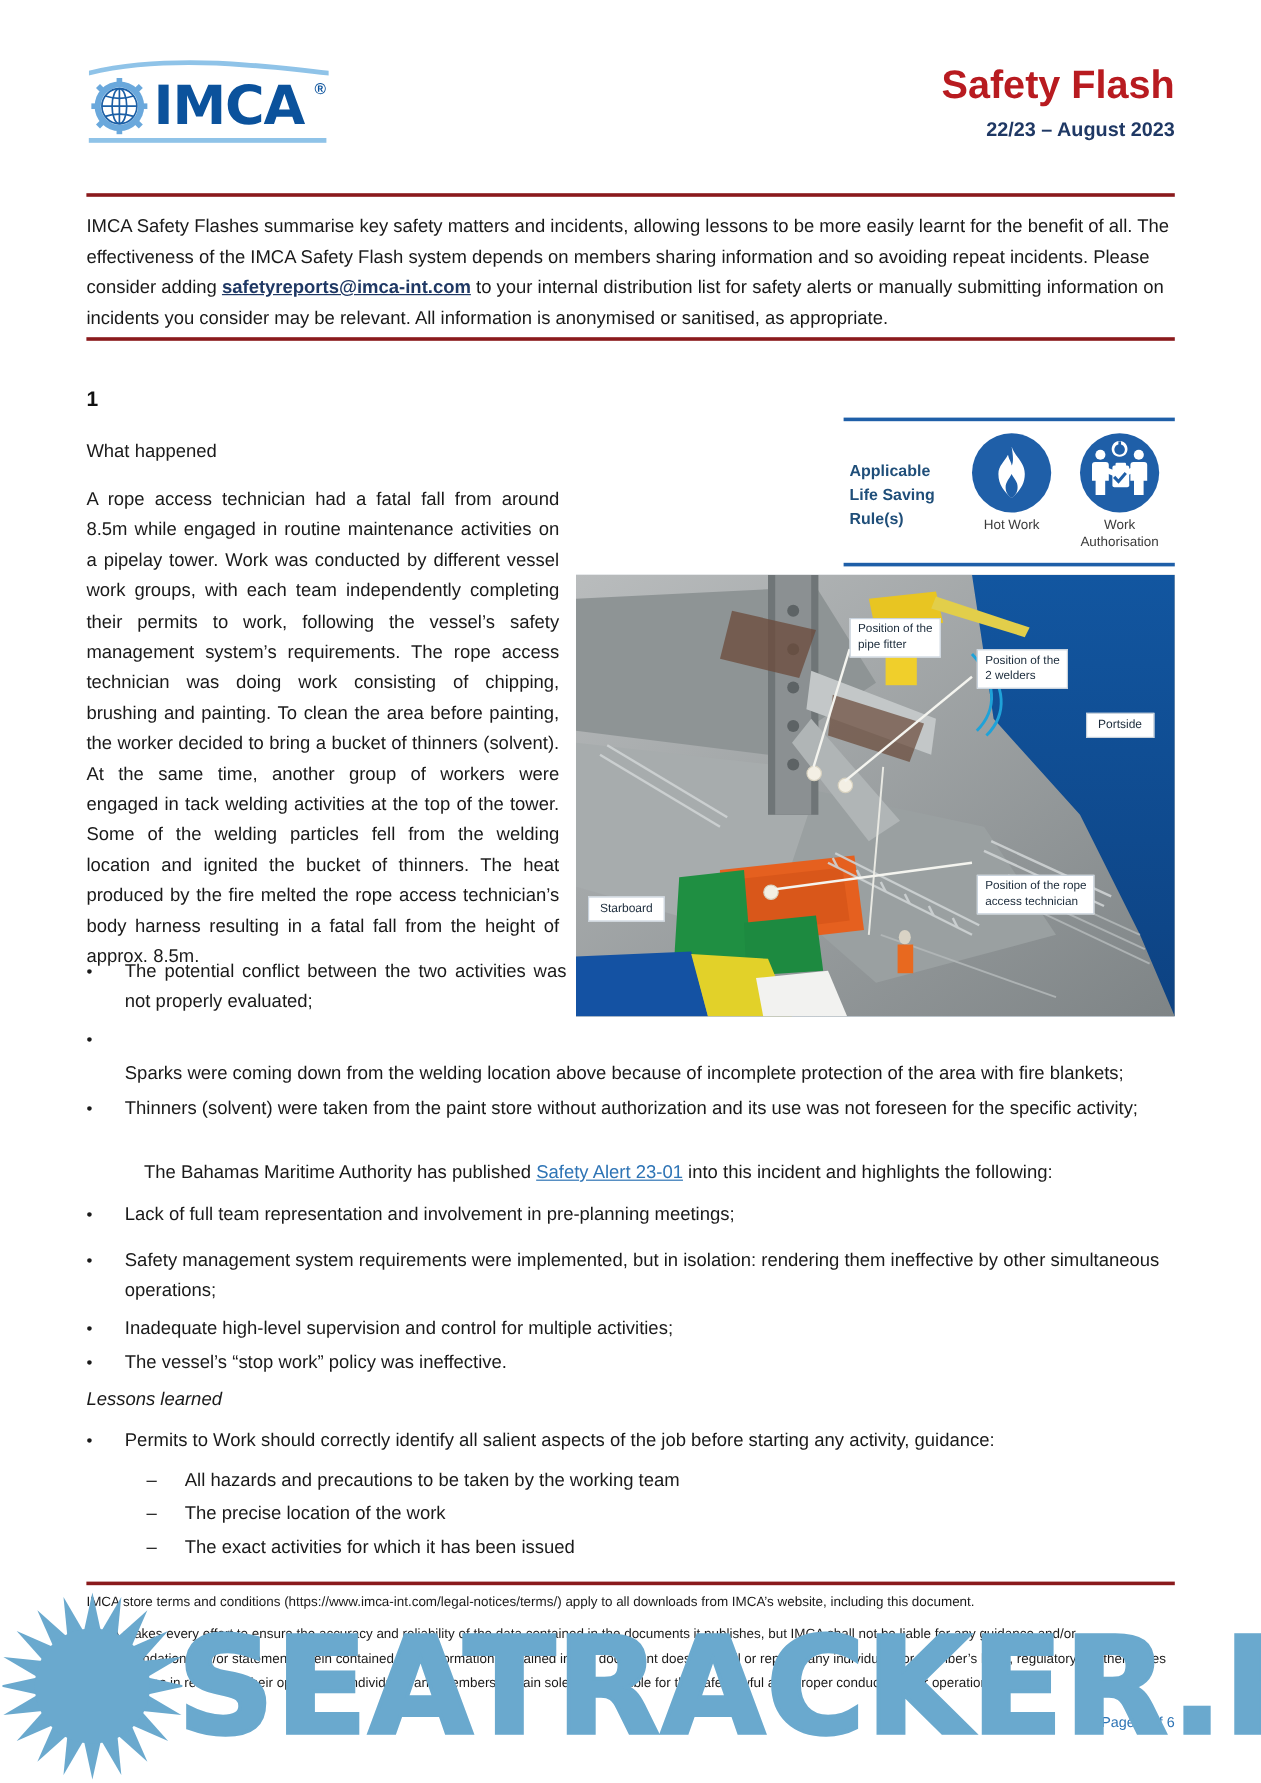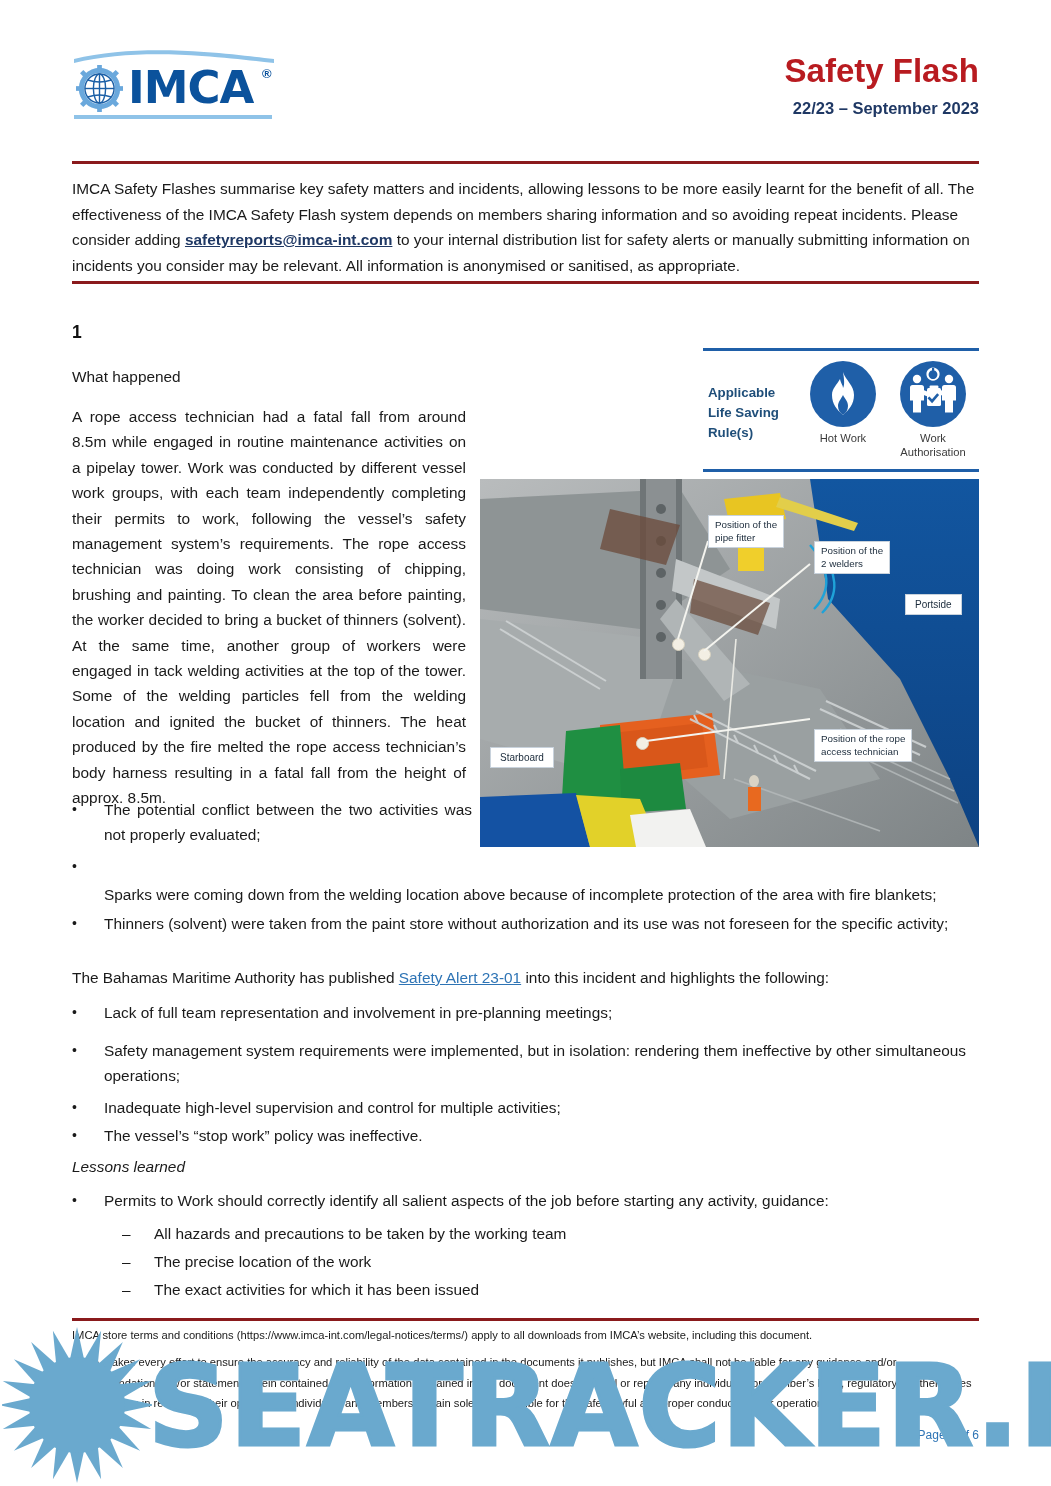--- a/index.html
+++ b/index.html
@@ -369,21 +369,21 @@
           <line x1="50" y1="19" x2="50" y2="81"></line>
         </g>
       </svg>
 
       <div class="logo-text">IMCA</div>
       <div class="logo-reg">®</div>
       <div class="logo-underline"></div>
     </div>
 
     <div class="doc-title">Safety Flash</div>
-    <div class="doc-subtitle">22/23 – September 2023</div>
+    <div class="doc-subtitle">22/23 – August 2023</div>
   </div>
 
   <div class="hr-red" id="rule-top"></div>
 
   <div class="intro">
     <span>IMCA Safety Flashes summarise key safety matters and incidents, allowing lessons to be more easily learnt for the benefit of all. The effectiveness of the IMCA Safety Flash system depends on members sharing information and so avoiding repeat incidents. Please consider adding </span><a class="mail" href="#">safetyreports@imca-int.com</a><span> to your internal distribution list for safety alerts or manually submitting information on incidents you consider may be relevant.  All information is anonymised or sanitised, as appropriate.</span>
   </div>
 
   <div class="hr-red" id="rule-mid"></div>
 
@@ -554,21 +554,21 @@
   <div class="bl" style="left:72px; top:854px; width:910px;">
     <span class="bullet">•</span>
     <span class="txt" style="display:block;margin-top:28px;">Sparks were coming down from the welding location above because of incomplete protection of the area with fire blankets;</span>
   </div>
 
   <div class="bl" style="left:72px; top:911px; width:910px;">
     <span class="bullet">•</span>
     <span class="txt">Thinners (solvent) were taken from the paint store without authorization and its use was not foreseen for the specific activity;</span>
   </div>
 
-  <div class="lead-line" style="top:965px;">
+  <div class="lead-line" style="top:965px;margin-left:48px;">
     <span>The Bahamas Maritime Authority has published </span><a class="link" href="#">Safety Alert 23-01</a><span> into this incident and highlights the following:</span>
   </div>
 
   <div class="bl" style="left:72px; top:1000px; width:910px;">
     <span class="bullet">•</span>
     <span class="txt">Lack of full team representation and involvement in pre-planning meetings;</span>
   </div>
 
   <div class="bl" style="left:72px; top:1038px; width:910px;">
     <span class="bullet">•</span>

